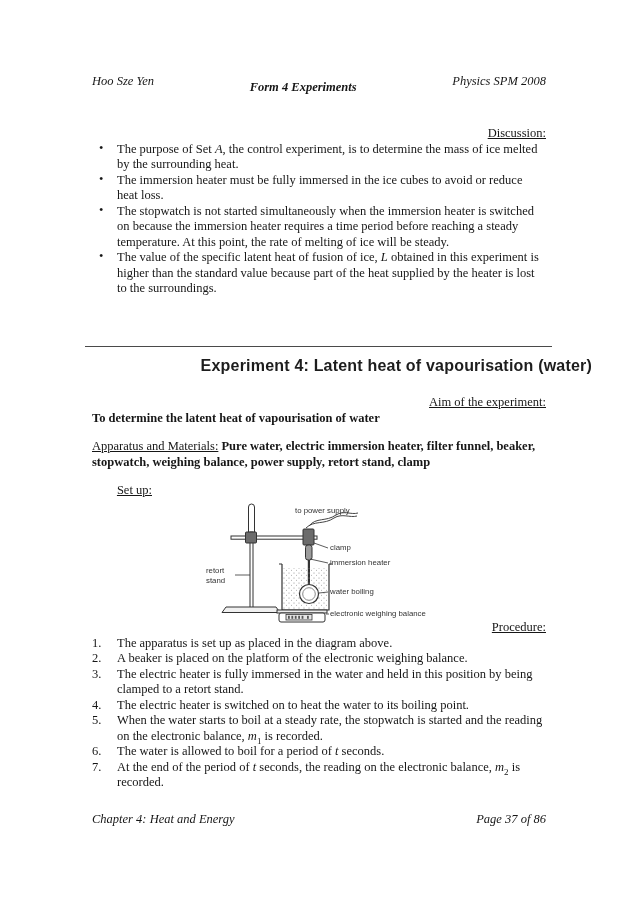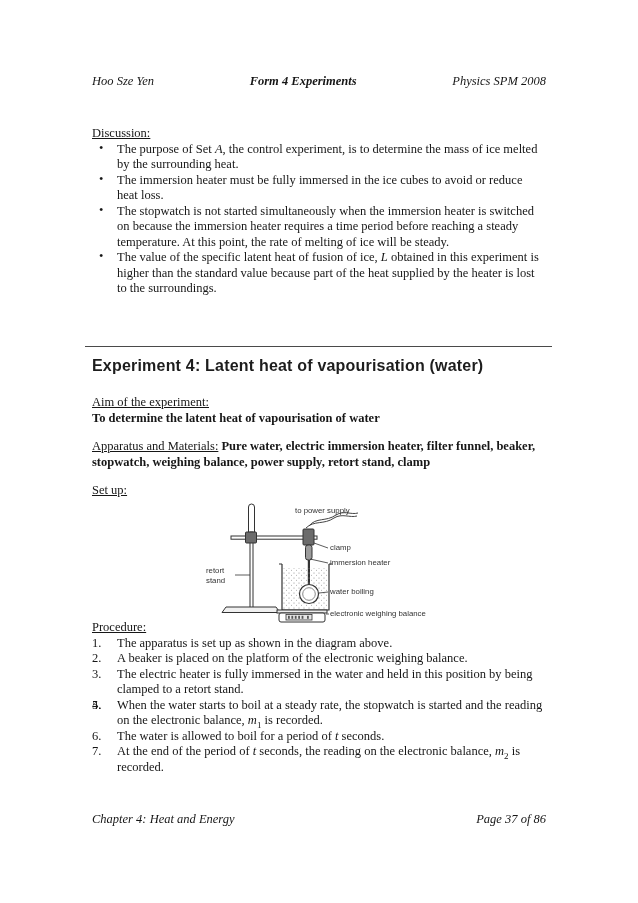--- a/index.html
+++ b/index.html
@@ -1,32 +1,32 @@
 <!DOCTYPE html>
 <html><head>
 <meta charset="utf-8">
 <style>
   html,body{margin:0;padding:0;background:#fff;}
   .page{position:relative;width:638px;height:903px;background:#fff;overflow:hidden;
         font-family:"Liberation Serif","DejaVu Serif",serif;color:#161616;
         font-size:12.5px;line-height:15.5px;}
   .abs{position:absolute;left:92px;width:454px;}
   .hdr{display:flex;justify-content:space-between;font-style:italic;gap:35px;}
-  .hdr .c{font-weight:bold;}
-  .u{text-decoration:underline;}
+  .hdr .c{font-weight:bold;margin-top:6px;}
+  .u{text-decoration:underline;text-align:right;}
   .bold{font-weight:bold;}
   ul.plain{list-style:none;margin:0;padding:0;}
   li.row{position:relative;padding-left:25px;}
   li.row .marker{position:absolute;left:7px;top:-1px;}
   li.row .num{position:absolute;left:0;}
   sub{font-size:0.72em;line-height:0;}
   .rule{position:absolute;left:85px;width:467px;border-top:1.6px solid #4a4a4a;height:0;}
   .exp-title{position:absolute;left:92px;width:500px;
        font-family:"Liberation Sans","DejaVu Sans",sans-serif;font-weight:700;
-       font-size:16px;letter-spacing:.2px;color:#1d1d1d;}
+       font-size:16px;letter-spacing:.2px;color:#1d1d1d;text-align:right;}
   .ftr{display:flex;justify-content:space-between;font-style:italic;}
   svg text{font-family:"Liberation Sans","DejaVu Sans",sans-serif;font-size:7.8px;fill:#333;}
 </style>
 </head>
 <body>
 
 <div class="page">
 
   <div class="abs hdr" style="top:74px;">
     <span>Hoo Sze Yen</span>
@@ -121,30 +121,30 @@
     <text x="132" y="114">electronic weighing balance</text>
     <text x="8" y="71">retort</text>
     <text x="8" y="81">stand</text>
   </svg>
 
   <div class="abs" style="top:620px;">
     <div class="u">Procedure:</div>
     <ul class="plain">
       <li class="row">
         <span class="num">1.</span>
-        <span><span>The apparatus is set up as shown in the diagram above.</span></span></li>
+        <span><span>The apparatus is set up as placed in the diagram above.</span></span></li>
       <li class="row">
         <span class="num">2.</span>
         <span><span>A beaker is placed on the platform of the electronic weighing balance.</span></span></li>
       <li class="row">
         <span class="num">3.</span>
         <span><span>The electric heater is fully immersed in the water and held in this position by being clamped to a retort stand.</span></span></li>
       <li class="row">
         <span class="num">4.</span>
-        </li>
+        <span><span>The electric heater is switched on to heat the water to its boiling point.</span></span></li>
       <li class="row">
         <span class="num">5.</span>
         <span><span>When the water starts to boil at a steady rate, the stopwatch is started and the reading on the electronic balance, </span><span style="font-style: italic;">m</span><sub>1</sub><span> is recorded.</span></span></li>
       <li class="row">
         <span class="num">6.</span>
         <span><span>The water is allowed to boil for a period of </span><span style="font-style: italic;">t</span><span> seconds.</span></span></li>
       <li class="row">
         <span class="num">7.</span>
         <span><span>At the end of the period of </span><span style="font-style: italic;">t</span><span> seconds, the reading on the electronic balance, </span><span style="font-style: italic;">m</span><sub>2</sub><span> is recorded.</span></span></li>
     </ul>

